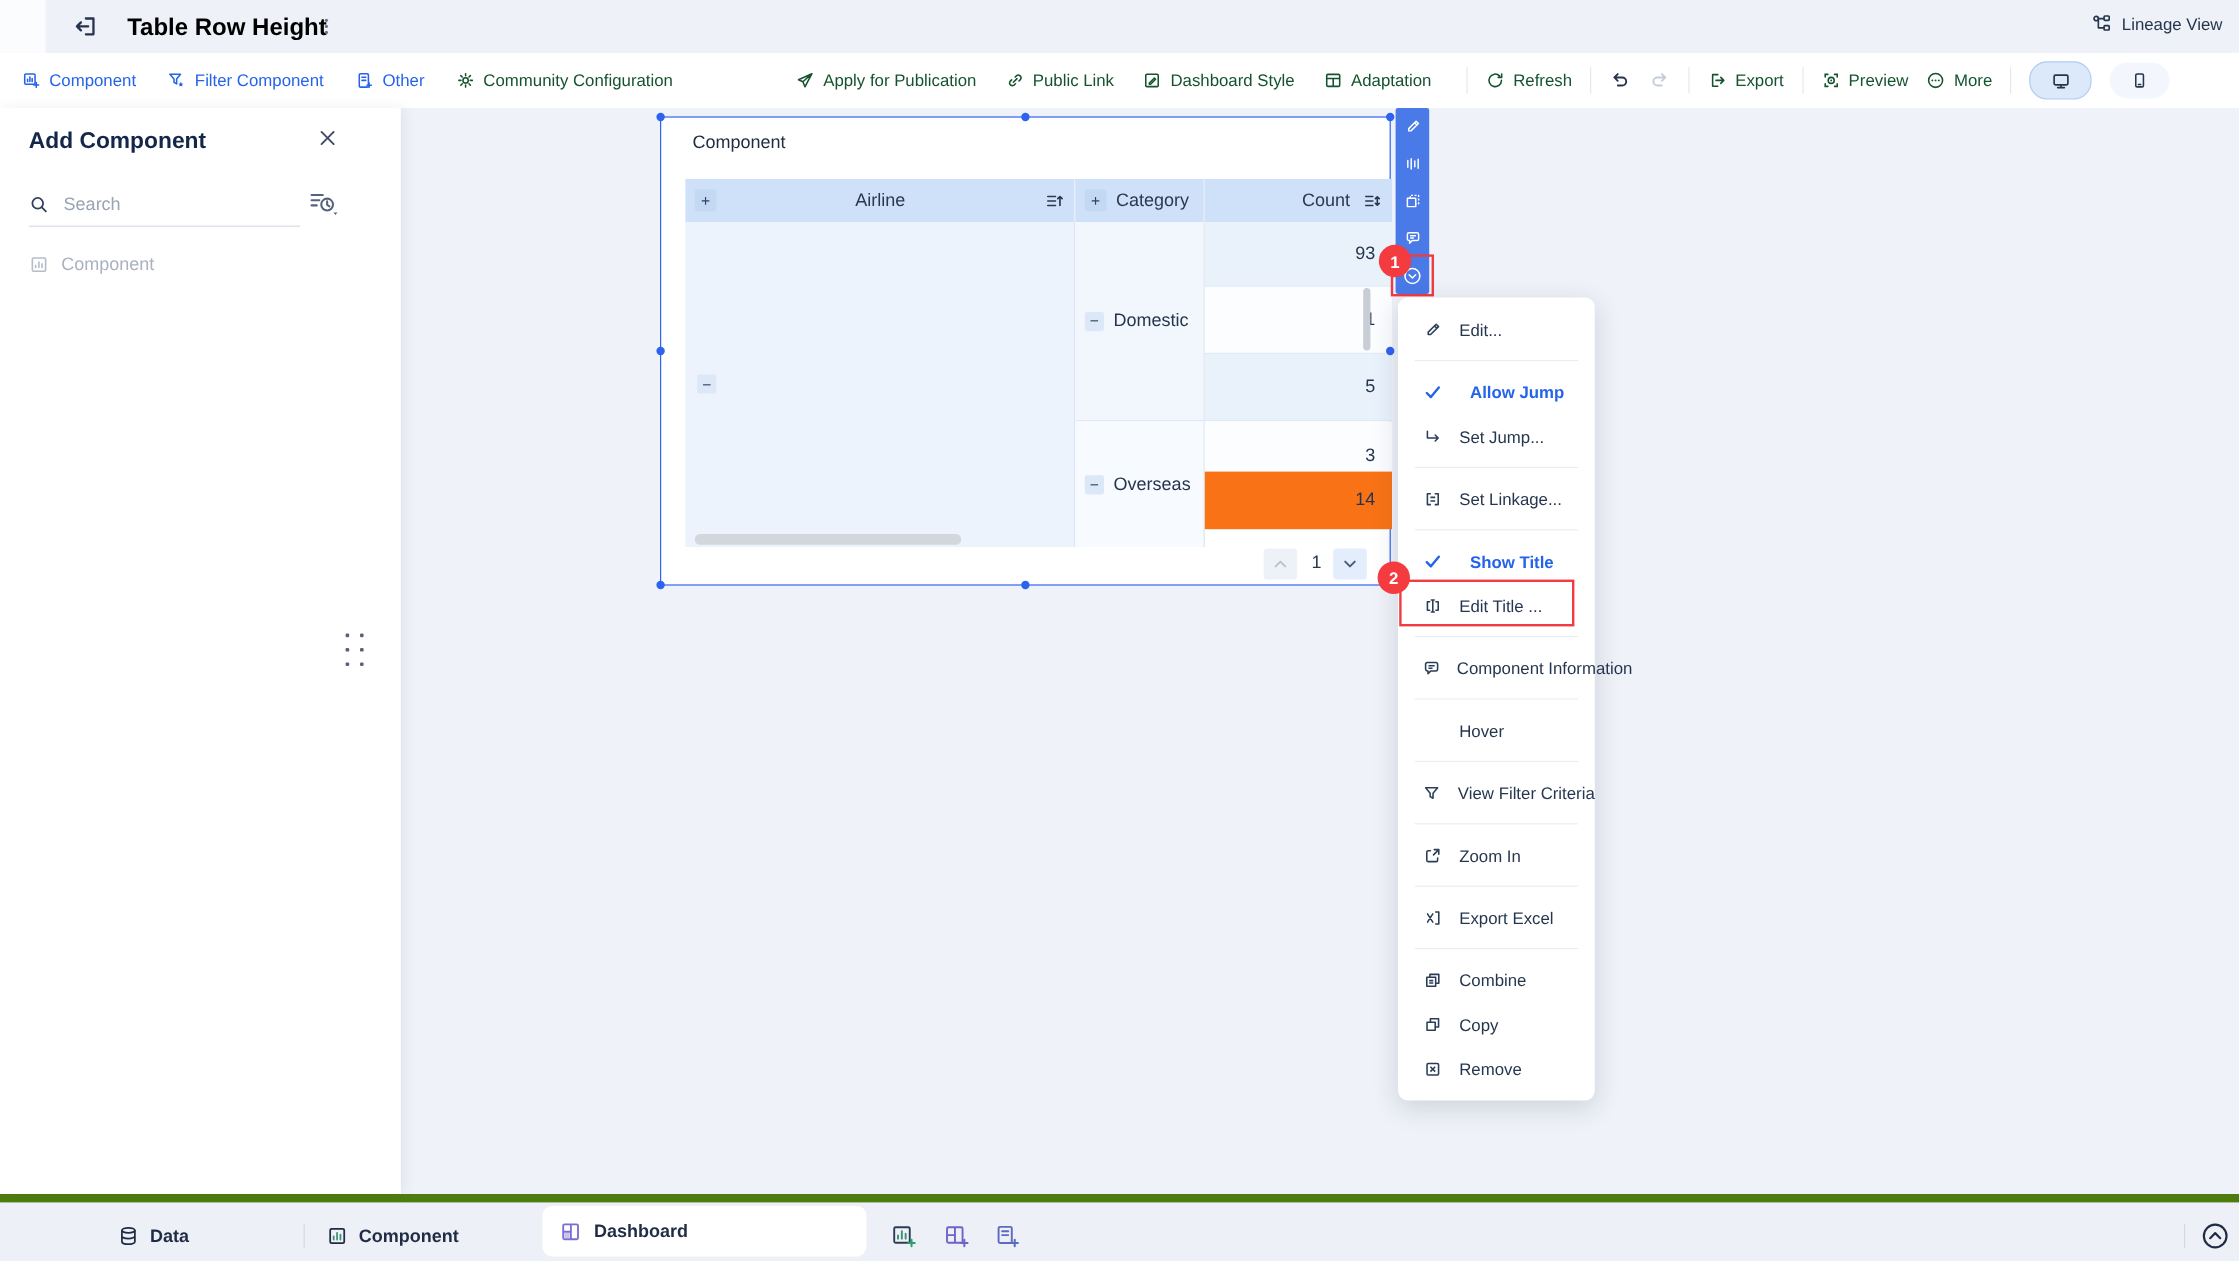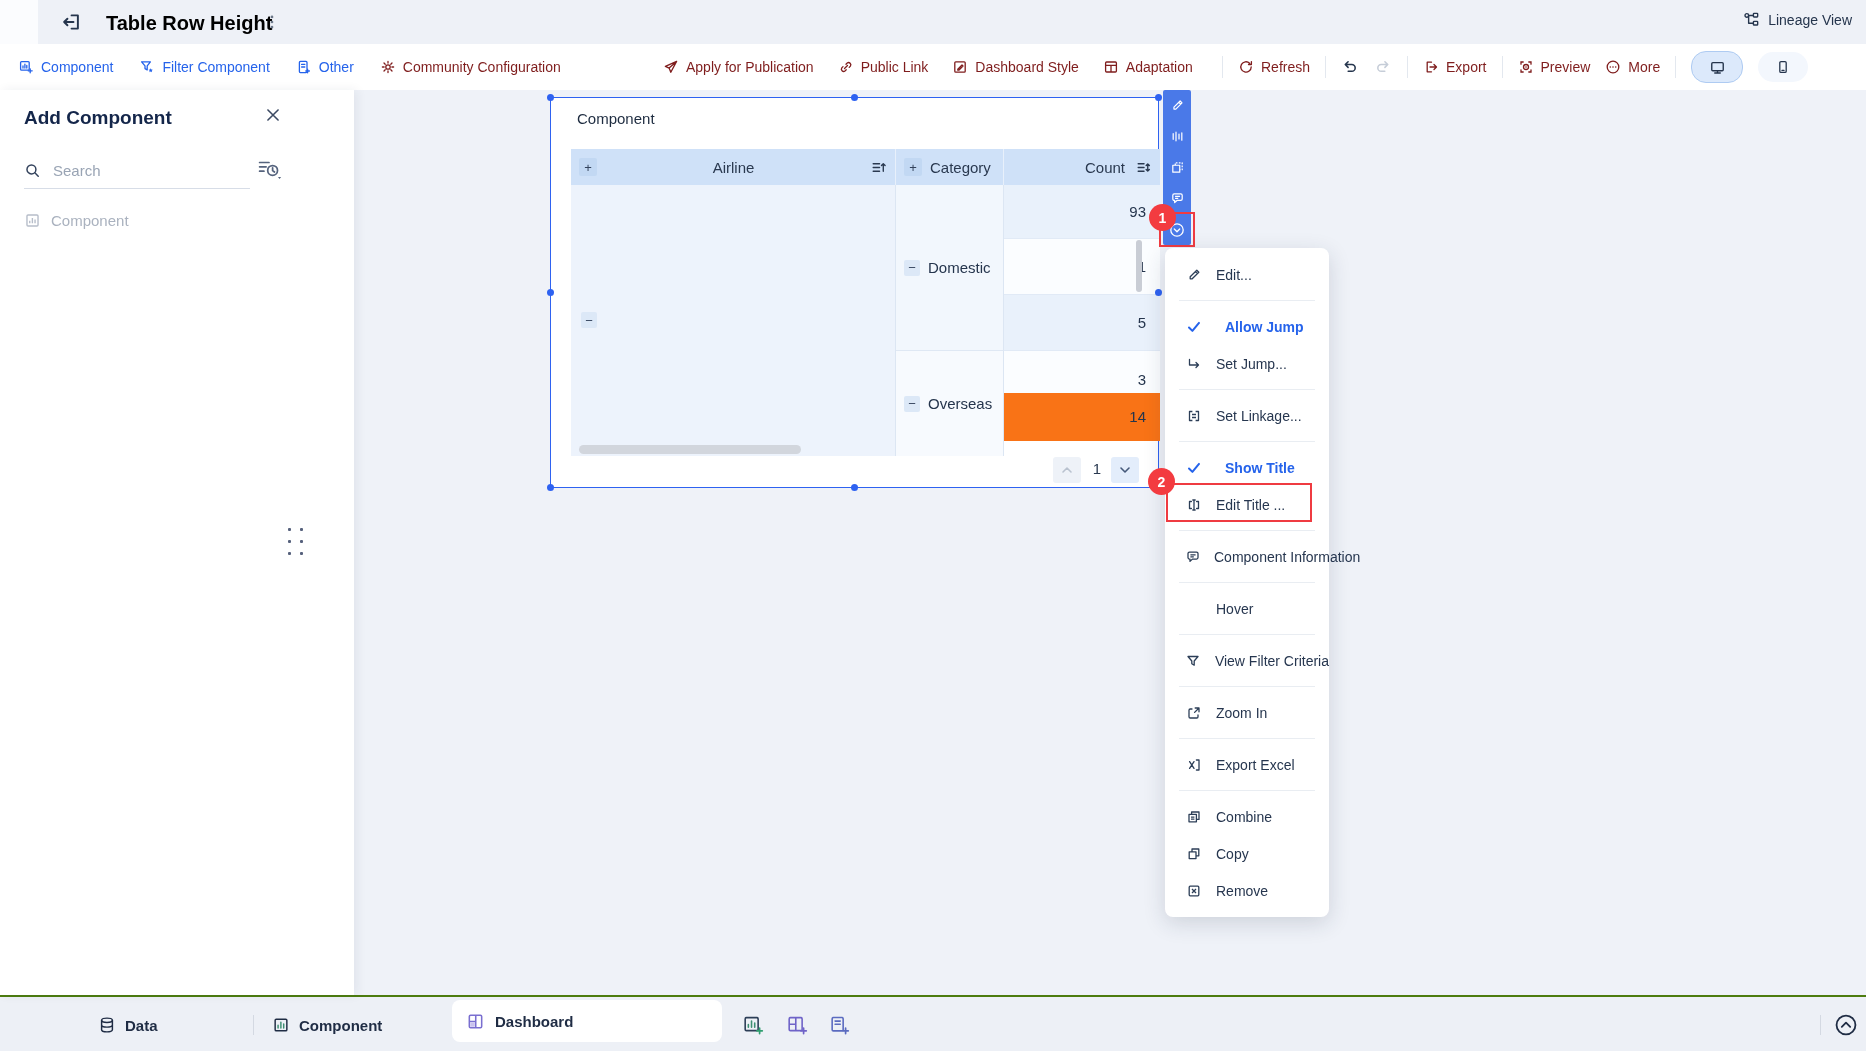--- a/index.html
+++ b/index.html
@@ -12,32 +12,32 @@
   .back-btn{position:absolute;left:60px;top:11px;width:24px;height:22px;color:#25354d;cursor:pointer;}
   .doc-title{position:absolute;left:106px;top:12px;font-size:20px;font-weight:700;color:#000000;}
   .kebab{position:absolute;left:263px;top:13px;color:#6b7788;cursor:pointer;}
   .lineage{position:absolute;right:14px;top:11px;display:flex;align-items:center;gap:8px;font-size:14px;color:#25354d;cursor:pointer;}
   
   .toolbar{position:absolute;left:0;top:44px;width:1866px;height:46px;background:#ffffff;border-bottom:1px solid #e2e7ee;}
   .tgroup{position:absolute;top:0;height:46px;display:flex;align-items:center;}
   .tg-left{left:18px;gap:26px;}
   .tg-mid{left:663px;gap:24px;}
   .tg-right{left:1222px;gap:15px;}
-  .tbar-item{display:flex;align-items:center;gap:7px;font-size:14px;color:#7f1d1d;white-space:nowrap;cursor:pointer;}
+  .tbar-item{display:flex;align-items:center;gap:7px;font-size:14px;color:#14532d;white-space:nowrap;cursor:pointer;}
   .tbar-item.blue{color:#2563eb;}
   .tsep{width:1px;height:22px;background:#e3e8ef;}
   .undo{color:#25354d;cursor:pointer;}
   .redo{color:#c6cdd8;cursor:pointer;}
   .pill{display:flex;align-items:center;justify-content:center;width:50px;height:30px;border-radius:15px;cursor:pointer;}
   .pill.active{background:#dce9fb;border:1px solid #aecbf2;color:#25354d;}
   .pill.idle{background:#f3f7fd;color:#25354d;}
   
   .canvas{position:absolute;left:0;top:90px;width:1866px;height:905px;background:#eff2f8;}
   
-  .panel{position:absolute;left:0;top:0;width:354px;height:905px;background:#ffffff;box-shadow:3px 0 10px rgba(25,40,70,.07);z-index:5;}
+  .panel{position:absolute;left:0;top:0;width:302px;height:905px;background:#ffffff;box-shadow:3px 0 10px rgba(25,40,70,.07);z-index:5;padding-left:32px;}
   .panel-title{position:absolute;left:24px;top:17px;font-size:19px;font-weight:700;color:#14264a;}
   .panel-close{position:absolute;left:264px;top:16px;width:20px;height:20px;color:#3c4a63;cursor:pointer;}
   .search-wrap{position:absolute;left:24px;top:62px;width:226px;height:36px;border-bottom:1px solid #d7dde7;display:flex;align-items:center;gap:10px;}
   .search-wrap input{border:none;outline:none;flex:1;font-size:15px;color:#25354d;font-family:"Liberation Sans",sans-serif;background:transparent;}
   .search-wrap input::placeholder{color:#99a4b4;}
   .sort-btn{position:absolute;left:256px;top:66px;width:30px;height:28px;color:#55637d;cursor:pointer;}
   .panel-item{position:absolute;left:24px;top:122px;display:flex;align-items:center;gap:10px;color:#aab2bf;font-size:15px;cursor:grab;}
   .resize-dots{position:absolute;left:288px;top:438px;display:grid;grid-template-columns:3px 3px;grid-auto-rows:3px;gap:9px;cursor:col-resize;}
   .resize-dots span{width:3px;height:3px;background:#56617c;border-radius:1px;}
   
@@ -68,21 +68,21 @@
   .badge2{left:1148px;top:378px;}
   
   .menu{position:absolute;left:1165px;top:158px;width:164px;background:#ffffff;border-radius:8px;box-shadow:0 6px 22px rgba(30,45,70,.16);padding:8px 0;z-index:45;}
   .mi{height:37px;display:flex;align-items:center;padding-left:20px;gap:13px;font-size:14px;color:#26364f;white-space:nowrap;cursor:pointer;}
   .mi .ic{width:18px;display:flex;justify-content:center;color:#2c3e57;}
   .mi.active{color:#2563eb;font-weight:700;gap:22px;}
   .mi.active .ic{color:#2563eb;}
   .mdiv{height:1px;background:#e9edf2;margin:7px 14px;}
   .redbox-item{position:absolute;left:1166px;top:393px;width:146px;height:39px;border:2.5px solid #ef3b41;box-sizing:border-box;z-index:48;pointer-events:none;}
   
-  .bottombar{position:absolute;left:0;top:995px;width:1866px;height:56px;background:#edf0f6;border-top:2px solid #4d7c0f;box-sizing:border-box;}
+  .bottombar{position:absolute;left:0;top:995px;width:1866px;height:56px;background:#edf0f6;border-top:7px solid #4d7c0f;box-sizing:border-box;}
   .bb-item{position:absolute;top:0;height:56px;display:flex;align-items:center;gap:9px;font-size:15px;font-weight:700;color:#1f2c44;cursor:pointer;}
   .bb-data{left:98px;}
   .bb-comp{left:272px;}
   .bb-sep{position:absolute;left:253px;top:18px;width:1px;height:20px;background:#d4d9e2;}
   .dash-tab{position:absolute;left:452px;top:3px;width:270px;height:42px;background:#ffffff;border-radius:8px;display:flex;align-items:center;gap:10px;padding-left:14px;box-sizing:border-box;font-size:15px;font-weight:700;color:#1f2c44;cursor:pointer;}
   .bb-icon{position:absolute;top:17px;width:22px;height:22px;cursor:pointer;}
   .bb-right-sep{position:absolute;left:1820px;top:18px;width:1px;height:20px;background:#d4d9e2;}
   .bb-collapse{position:absolute;left:1834px;top:16px;width:24px;height:24px;color:#1f2c44;cursor:pointer;}
 </style>
 </head>

